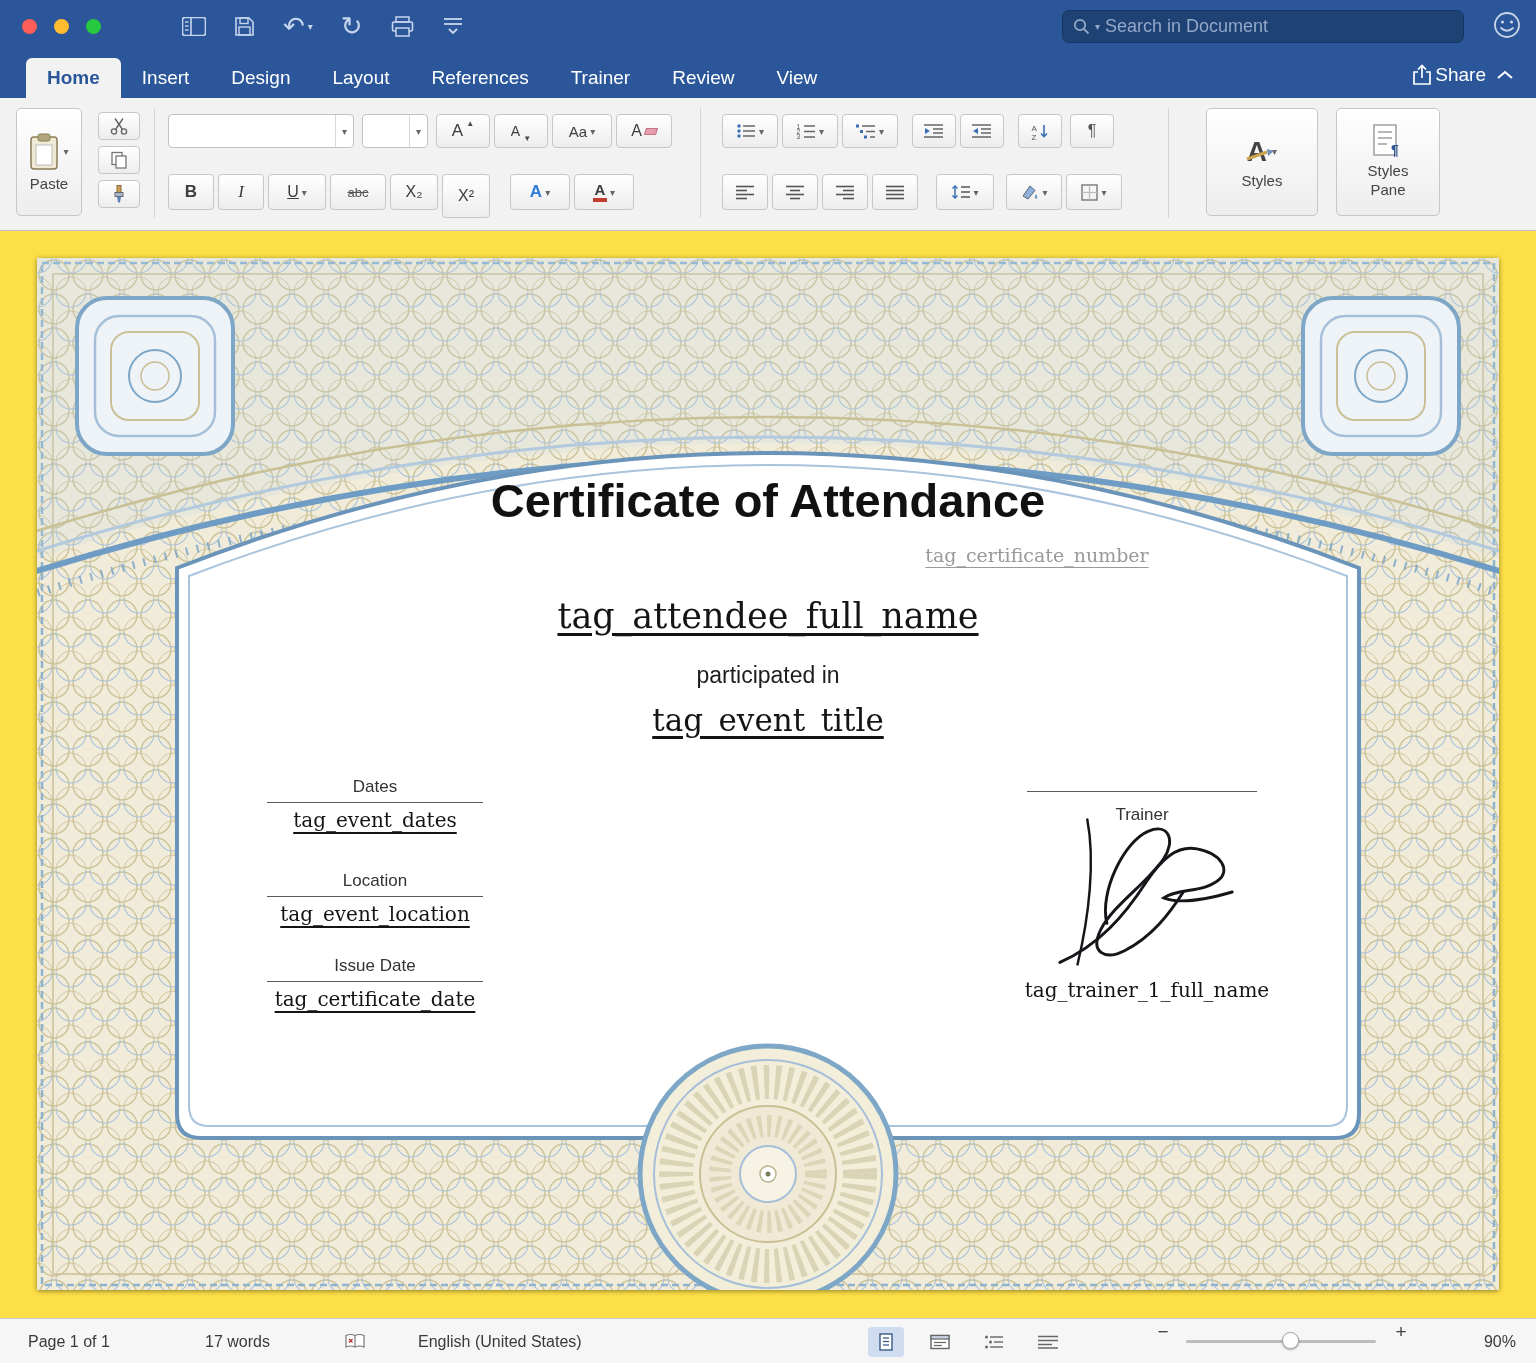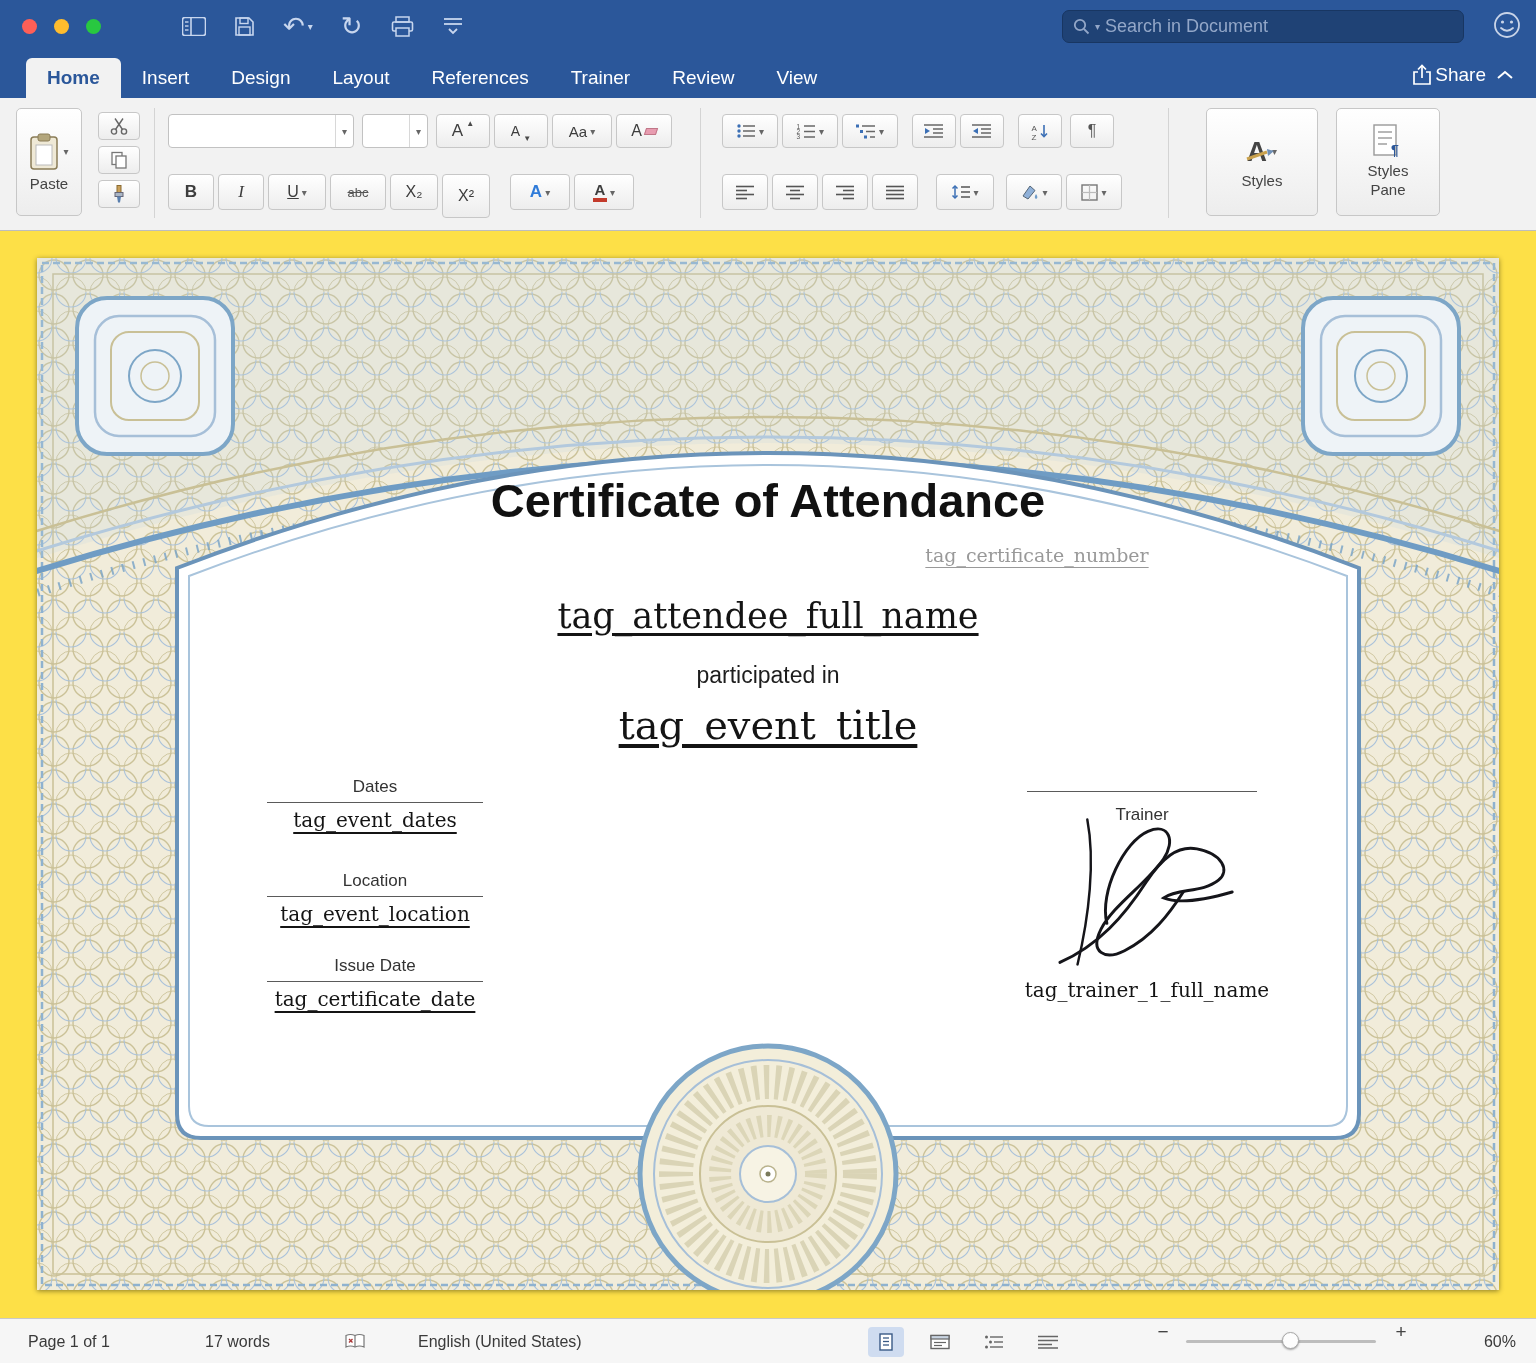--- a/index.html
+++ b/index.html
@@ -57,21 +57,21 @@
   .docarea { position:absolute; top:231px; left:0; right:0; bottom:45px; background:#fde047; }
   .page { position:absolute; left:37px; top:27px; width:1462px; height:1032px; background:#fff; box-shadow:0 1px 5px rgba(0,0,0,.45); }
   .certsvg { position:absolute; left:0; top:0; width:1462px; height:1032px; }
   .ov { position:absolute; }
   .serif { font-family:"DejaVu Serif","Liberation Serif",serif; }
   .sq { text-decoration-line:underline; text-decoration-style:wavy; text-decoration-color:#c8392d; text-decoration-thickness:1px; text-underline-offset:5px;text-decoration:underline; }
   .cert-title { top:215px; left:0; right:0; text-align:center; font-size:47px; font-weight:700; color:#111; }
   .cert-number { left:820px; top:286px; width:360px; text-align:center; font-size:19px; color:#999; }
   .cert-attendee { top:338px; left:0; right:0; text-align:center; font-size:35px; color:#141414; }
   .cert-participated { top:404px; left:0; right:0; text-align:center; font-size:23px; color:#1d1d1d; }
-  .cert-event { top:444px; left:0; right:0; text-align:center; font-size:40px; color:#141414; }
+  .cert-event { top:444px; left:0; right:0; text-align:center; font-size:31px; color:#141414; }
   .fld-label { width:216px; text-align:center; font-size:17px; color:#333; }
   .fld-line { width:216px; border-top:1.5px solid #5a5a5a; height:0; }
   .fld-value { width:266px; text-align:center; font-size:20px; color:#141414; }
 
   
   .statusbar { position:absolute; left:0; right:0; bottom:0; height:45px; background:#f6f6f6; border-top:1px solid #c9c9c9; font-size:16px; color:#3a3a3a; }
   .sbitem { position:absolute; top:0; height:45px; display:flex; align-items:center; }
   .viewbtn { width:36px; height:30px; display:flex; align-items:center; justify-content:center; border-radius:4px; }
   .viewbtn.active { background:#cfdcf0; }
   .zoombtn { width:26px; height:26px; display:flex; align-items:center; justify-content:center; font-size:19px; color:#444; }
@@ -533,16 +533,16 @@
             <line x1="0" y1="9.5" x2="14" y2="9.5" stroke="#666" stroke-width="1.5"></line>
             <line x1="0" y1="13" x2="20" y2="13" stroke="#666" stroke-width="1.5"></line>
           </svg>
       </span>
     </div>
 
     <div class="sbitem zoombtn" style="left:1150px;">−</div>
     <div class="track"></div>
     <div class="thumb"></div>
     <div class="sbitem zoombtn" style="left:1388px;">+</div>
-    <div class="sbitem" style="right:20px;width:70px;justify-content:flex-end;">60%</div>
+    <div class="sbitem" style="right:20px;width:70px;justify-content:flex-end;">90%</div>
   </div>
 
 </div>
 
 </body></html>

